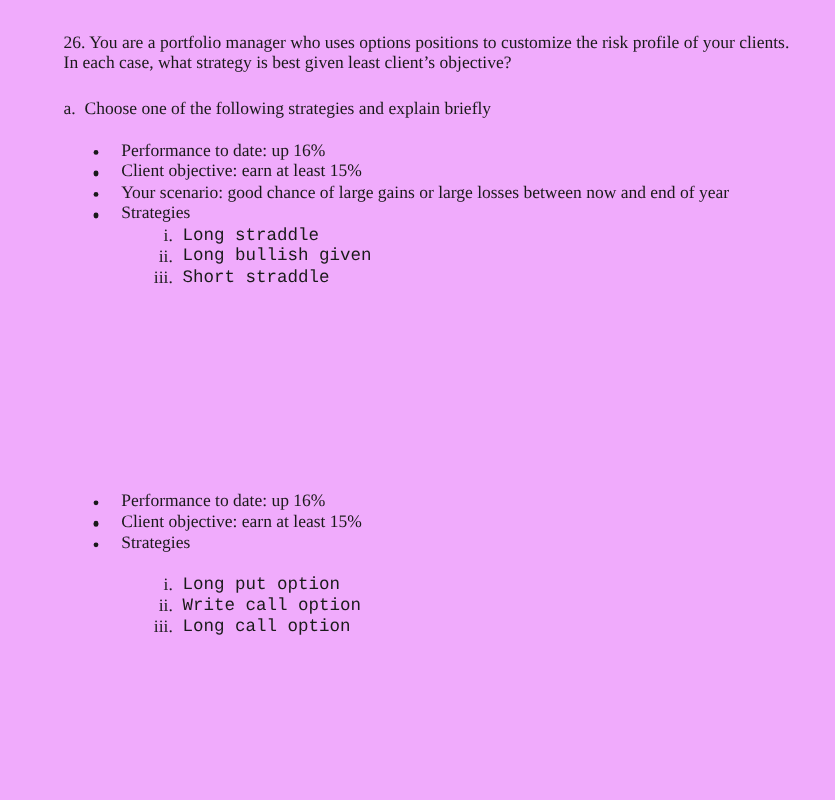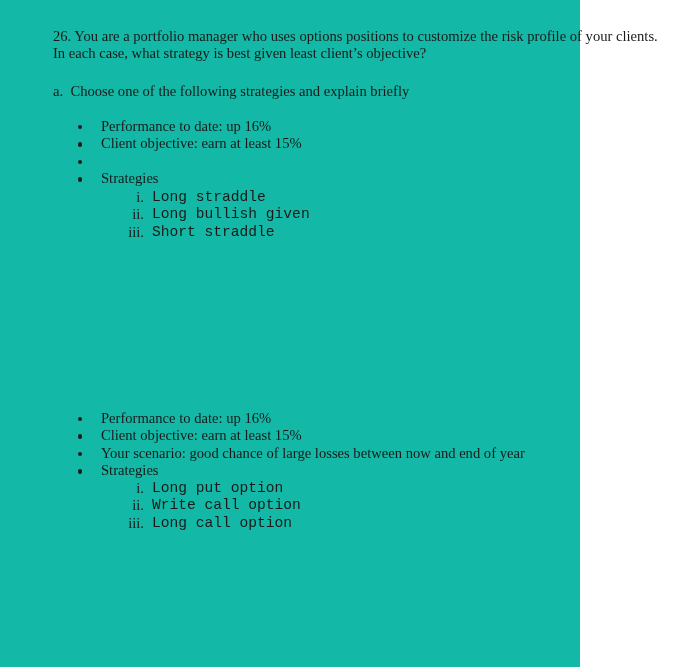--- a/index.html
+++ b/index.html
@@ -15,23 +15,23 @@
     font-family: "Liberation Serif", "DejaVu Serif", serif;
     color: #1a1a1a;
     -webkit-font-smoothing: antialiased;
     overflow: hidden;
   }
 
   .page {
     position: absolute;
     left: 0;
     top: 0;
-    width: 580px;
+    width: 696px;
     height: 667px;
-    background: #14b8a6;
+    background: #f0abfc;
   }
 
   
   .q-intro {
     position: absolute;
     left: 53px;
     top: 28px;
     width: 626px;
     font-size: 14.6px;
     line-height: 17.4px;
@@ -127,20 +127,21 @@
     <div class="bullet-row">
       <span class="bullet-dot"></span>
       <span class="bullet-text">Performance to date: up 16%</span>
     </div>
     <div class="bullet-row">
       <span class="bullet-dot"></span>
       <span class="bullet-text">Client objective: earn at least 15%</span>
     </div>
     <div class="bullet-row">
       <span class="bullet-dot"></span>
+      <span class="bullet-text">Your scenario: good chance of large gains or large losses between now and end of year</span>
     </div>
     <div class="bullet-row">
       <span class="bullet-dot"></span>
       <span class="bullet-text">Strategies</span>
     </div>
   </div>
 
   <div class="romans a">
     <div class="roman-row">
       <span class="roman-num">i.</span>
@@ -161,24 +162,20 @@
     <div class="bullet-row">
       <span class="bullet-dot"></span>
       <span class="bullet-text">Performance to date: up 16%</span>
     </div>
     <div class="bullet-row">
       <span class="bullet-dot"></span>
       <span class="bullet-text">Client objective: earn at least 15%</span>
     </div>
     <div class="bullet-row">
       <span class="bullet-dot"></span>
-      <span class="bullet-text">Your scenario: good chance of large losses between now and end of year</span>
-    </div>
-    <div class="bullet-row">
-      <span class="bullet-dot"></span>
       <span class="bullet-text">Strategies</span>
     </div>
   </div>
 
   <div class="romans b">
     <div class="roman-row">
       <span class="roman-num">i.</span>
       <span class="roman-text">Long put option</span>
     </div>
     <div class="roman-row">

